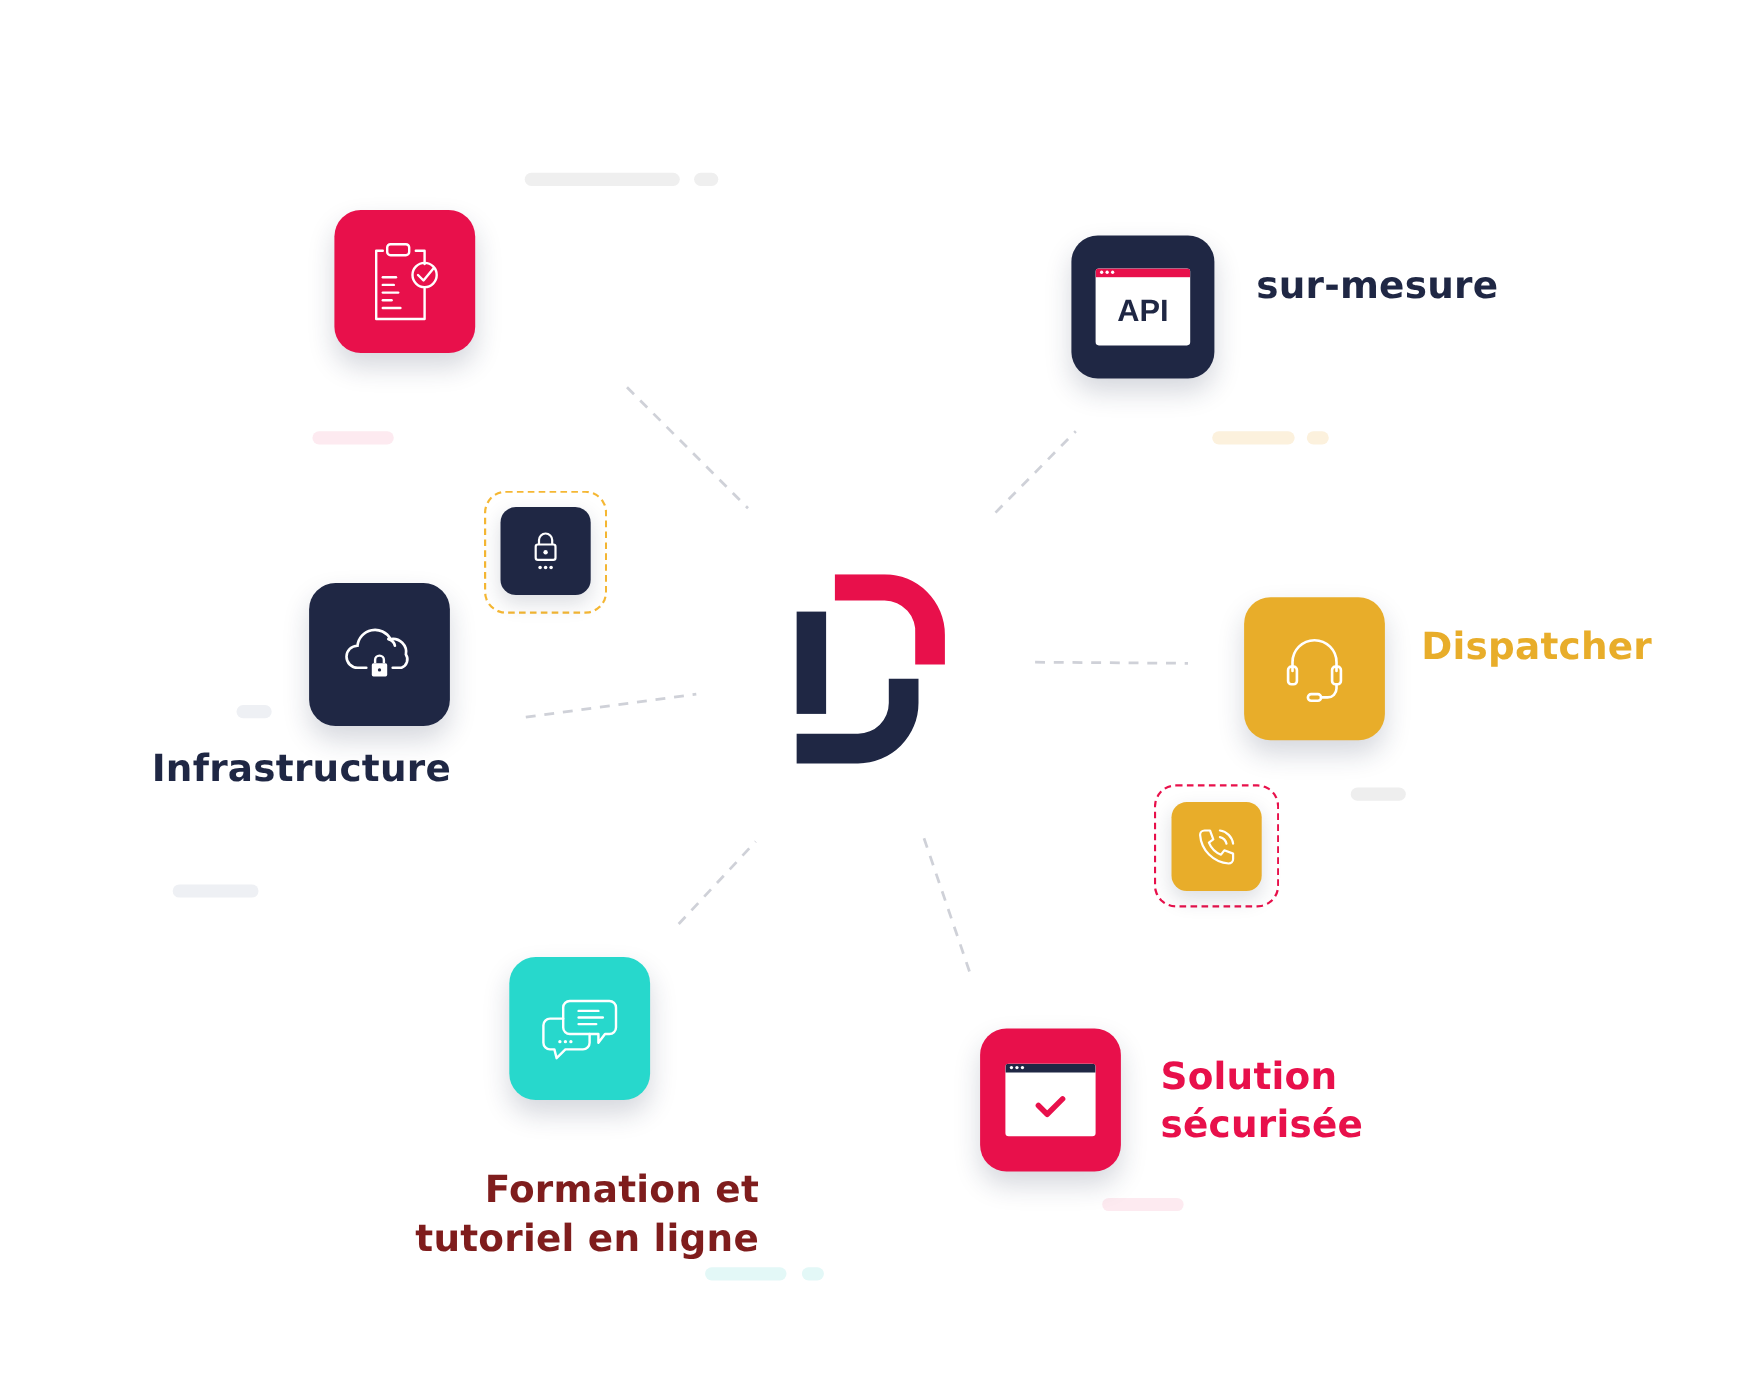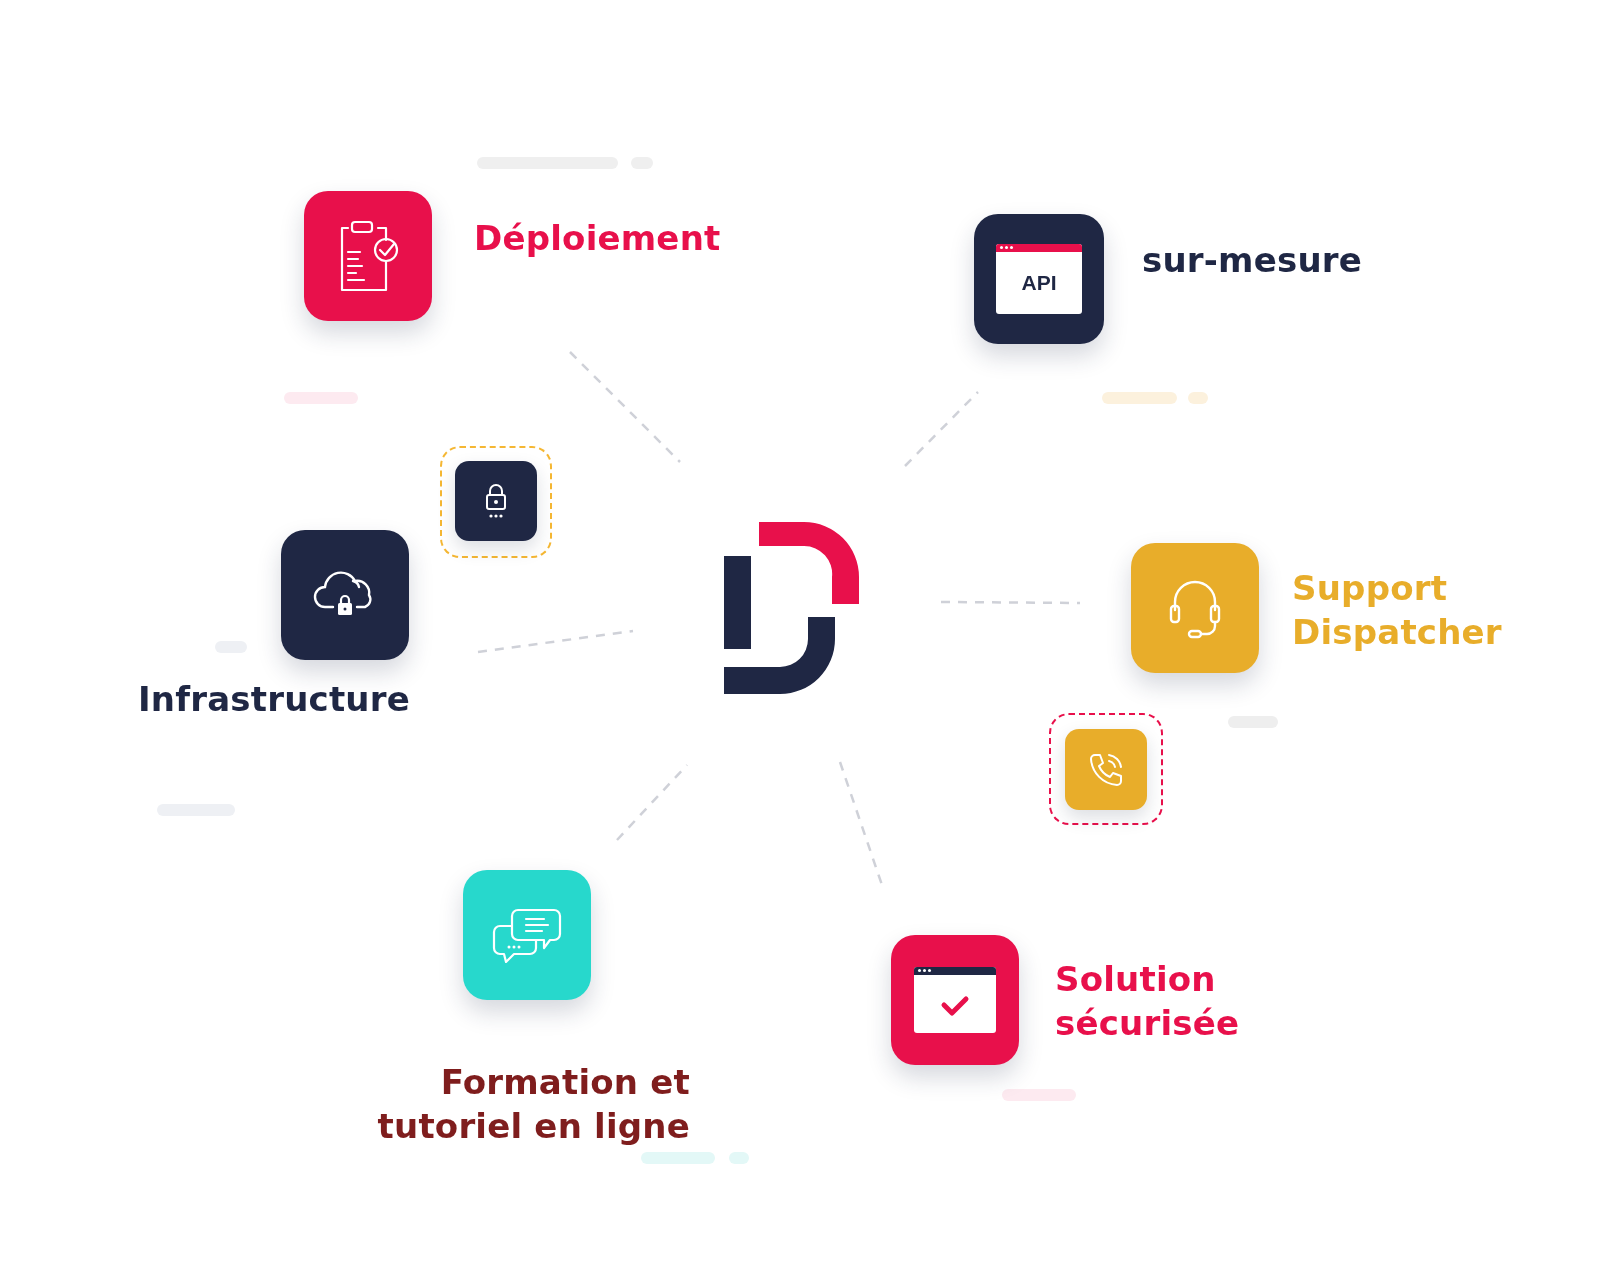--- a/index.html
+++ b/index.html
@@ -55,29 +55,28 @@
       <path d="M44 32 L49 37 L58 26"></path>
       <line x1="12" y1="34" x2="24" y2="34"></line>
       <line x1="12" y1="41" x2="22" y2="41"></line>
       <line x1="12" y1="48" x2="26" y2="48"></line>
       <line x1="12" y1="55" x2="20" y2="55"></line>
       <line x1="12" y1="62" x2="28" y2="62"></line>
     </g>
   </svg>
 </div>
 <div class="label" style="left:474px;top:216px;color:#e8104b;">
-  <div>Déploiement</div>
 </div>
 
 <div class="tile" style="left:974px;top:214px;width:130px;height:130px;background:#1f2744;">
   <div style="width:86px;height:70px;background:#fff;border-radius:3px;overflow:hidden;position:relative;">
     <div style="height:8px;background:#e8104b;position:relative;">
       <span style="position:absolute;left:4px;top:2px;width:3px;height:3px;background:#fff;border-radius:50%;box-shadow:5px 0 #fff,10px 0 #fff;"></span>
     </div>
-    <div style="display:flex;align-items:center;justify-content:center;height:62px;font-weight:bold;font-size:21px;color:#1f2744;font-family:'Liberation Sans',sans-serif;">API</div>
+    <div style="display:flex;align-items:center;justify-content:center;height:62px;font-weight:bold;font-size:28px;color:#1f2744;font-family:'Liberation Sans',sans-serif;">API</div>
   </div>
 </div>
 <div class="label" style="left:1142px;top:238px;color:#1f2744;">
   <div>sur-mesure</div>
 </div>
 
 <div class="dash-frame" style="left:440px;top:446px;width:108px;height:108px;border-color:#f5b733;"></div>
 <div class="tile small" style="left:455px;top:461px;width:82px;height:80px;background:#1f2744;">
   <svg width="30" height="40" viewBox="0 0 30 40">
     <g stroke="#fff" stroke-width="2" fill="none">
@@ -109,21 +108,20 @@
     <g stroke="#fff" stroke-width="2.4" fill="none" stroke-linecap="round">
       <path d="M10 34 V26 A20 20 0 0 1 50 26 V34"></path>
       <rect x="6" y="30" width="8" height="16" rx="3"></rect>
       <rect x="46" y="30" width="8" height="16" rx="3"></rect>
       <path d="M50 46 V50 A8 8 0 0 1 42 58 H36"></path>
       <rect x="24" y="55" width="12" height="6" rx="3"></rect>
     </g>
   </svg>
 </div>
 <div class="label" style="left:1292px;top:566px;color:#e8ad2a;">
-  <div>Support</div>
   <div>Dispatcher</div>
 </div>
 
 <div class="dash-frame" style="left:1049px;top:713px;width:110px;height:108px;border-color:#e8104b;"></div>
 <div class="tile small" style="left:1065px;top:729px;width:82px;height:81px;background:#e8ad2a;">
   <svg width="38" height="38" viewBox="0 0 38 38">
     <g stroke="#fff" stroke-width="2" fill="none" stroke-linecap="round" stroke-linejoin="round">
       <path d="M8 4 L13 4 L16 12 L12 15 A20 20 0 0 0 23 26 L26 22 L34 25 L34 30 A4 4 0 0 1 30 34 A28 28 0 0 1 4 8 A4 4 0 0 1 8 4 Z"></path>
       <path d="M22 10 A8 8 0 0 1 28 16"></path>
       <path d="M22 4 A14 14 0 0 1 34 16"></path>

